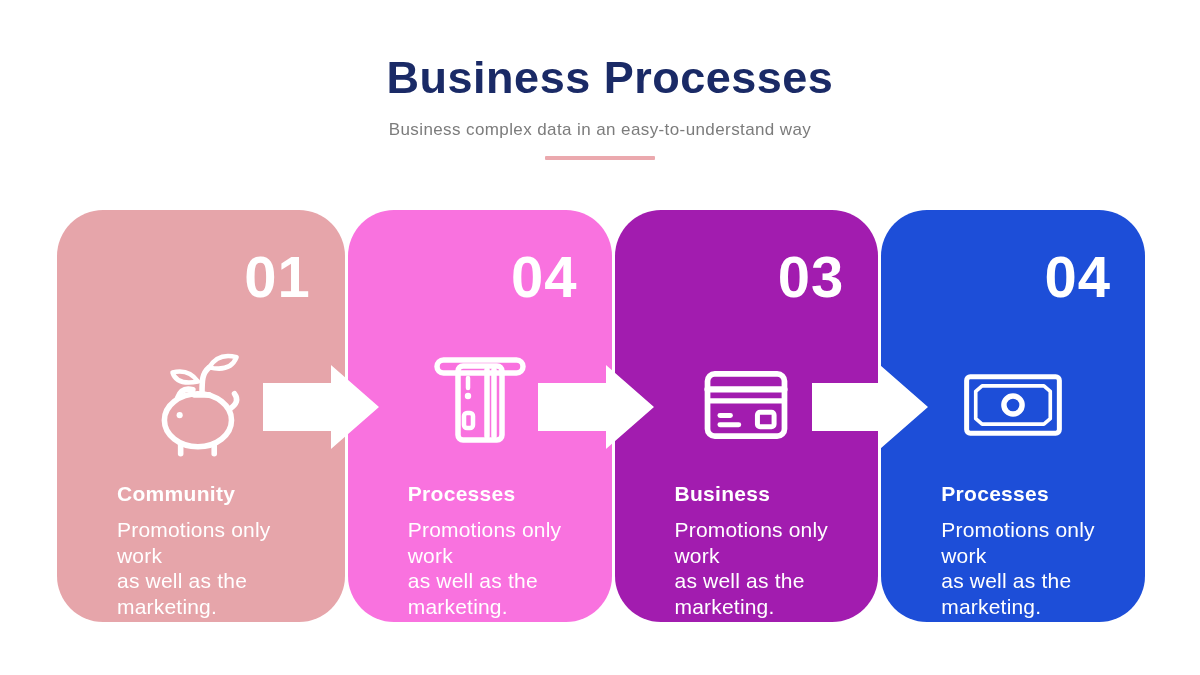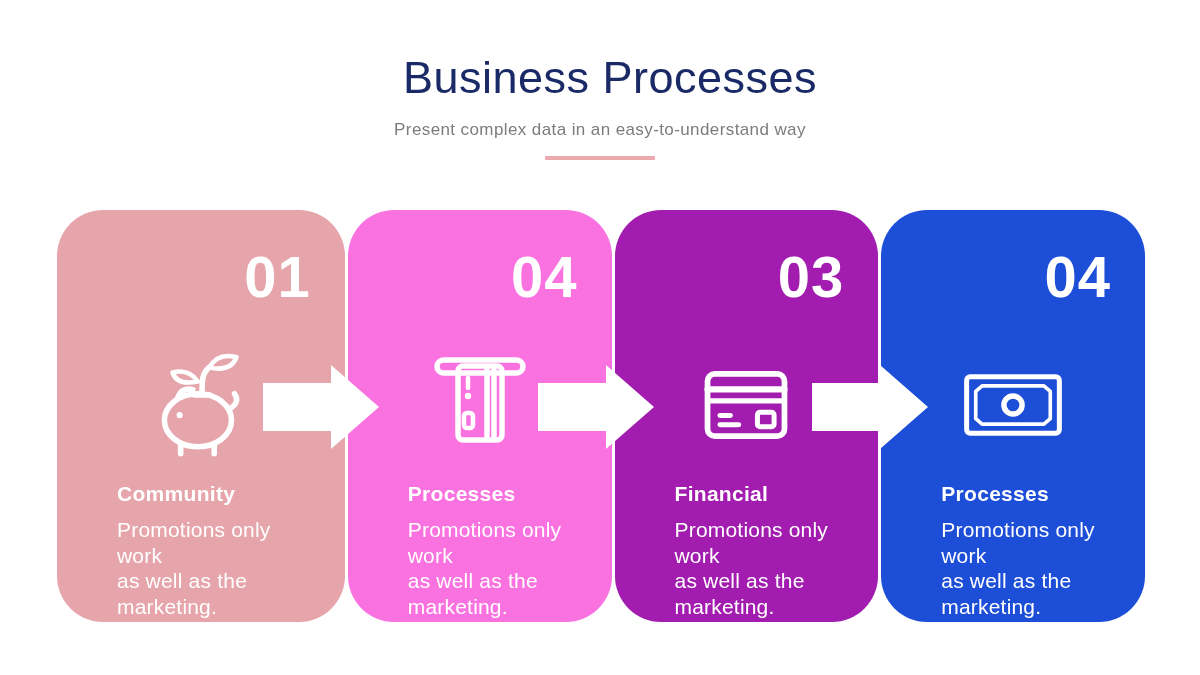--- a/index.html
+++ b/index.html
@@ -3,21 +3,21 @@
 <meta charset="utf-8">
 <style>
   * { margin: 0; padding: 0; box-sizing: border-box; }
   html, body { width: 1200px; height: 675px; background: #ffffff; overflow: hidden; }
   body { font-family: "Liberation Sans", sans-serif; position: relative; }
 
   .stage { position: relative; width: 1200px; height: 675px; }
 
   
   .header { position: absolute; top: 52px; left: 0; width: 100%; text-align: center; }
-  .main-title { font-size: 45px; font-weight: normal; letter-spacing: 0.5px; padding-left: 20px; }
+  .main-title { font-size: 45px; font-weight: bold; letter-spacing: 0.5px; padding-left: 20px; }
   .subtitle { margin-top: 16px; font-size: 17px; letter-spacing: 0.4px; }
   .divider { width: 110px; height: 4px; margin: 16px auto 0 auto; border-radius: 1px; }
 
   
   .cards { position: absolute; left: 57px; top: 210px; width: 1088px; height: 412px; display: flex; gap: 3px; }
   .card { position: relative; flex: 1 1 0; border-radius: 46px; color: #ffffff; }
 
   .card-number { position: absolute; top: 38px; right: 34px; font-size: 58px; font-weight: bold; line-height: 1; letter-spacing: 1px; }
   .card-icon { position: absolute; top: 128px; left: 0; right: 0; height: 134px; display: flex; align-items: center; justify-content: center; }
   .card-icon svg { stroke: #ffffff; fill: none; stroke-linecap: round; stroke-linejoin: round; }
@@ -31,21 +31,21 @@
   .arrow-2 { left: 538px; }
   .arrow-3 { left: 812px; }
 </style>
 </head>
 <body>
 
 <div class="stage">
 
   <div class="header">
     <div class="main-title" style="color: rgb(26, 42, 102);">Business Processes</div>
-    <div class="subtitle" style="color: rgb(124, 124, 124);">Present complex data in an easy-to-understand way</div>
+    <div class="subtitle" style="color: rgb(124, 124, 124);">Business complex data in an easy-to-understand way</div>
     <div class="divider" style="background: rgb(235, 169, 174);"></div>
   </div>
 
   <div class="cards">
 
     <div class="card" style="background: rgb(230, 165, 170); padding-left: 24px;">
       <div class="card-number">01</div>
       <div class="card-icon">
         <svg width="122" height="122" viewBox="0 0 120 120" stroke-width="5.5">
           <ellipse cx="57" cy="75" rx="33" ry="26"></ellipse>
@@ -90,21 +90,21 @@
       <div class="card-icon">
         <svg width="104" height="104" viewBox="0 0 100 100" stroke-width="5.5">
           <rect x="13" y="20" width="74" height="60" rx="7"></rect>
           <line x1="13" y1="35" x2="87" y2="35" stroke-width="6"></line>
           <line x1="13" y1="46" x2="87" y2="46" stroke-width="5"></line>
           <line x1="25" y1="60" x2="35" y2="60" stroke-width="4.8"></line>
           <line x1="25" y1="69" x2="43" y2="69" stroke-width="4.8"></line>
           <rect x="61" y="57" width="16" height="14" rx="2.5" stroke-width="4.8"></rect>
         </svg>
       </div>
-      <div class="card-title">Financial</div>
+      <div class="card-title">Business</div>
       <div class="card-desc">Promotions only work
 as well as the
 marketing.</div>
     </div>
 
     <div class="card" style="background: #1d4ed8;">
       <div class="card-number">04</div>
       <div class="card-icon">
         <svg width="100" height="64" viewBox="0 0 110 70" stroke-width="5.5">
           <rect x="4" y="4" width="102" height="62" rx="4"></rect>

